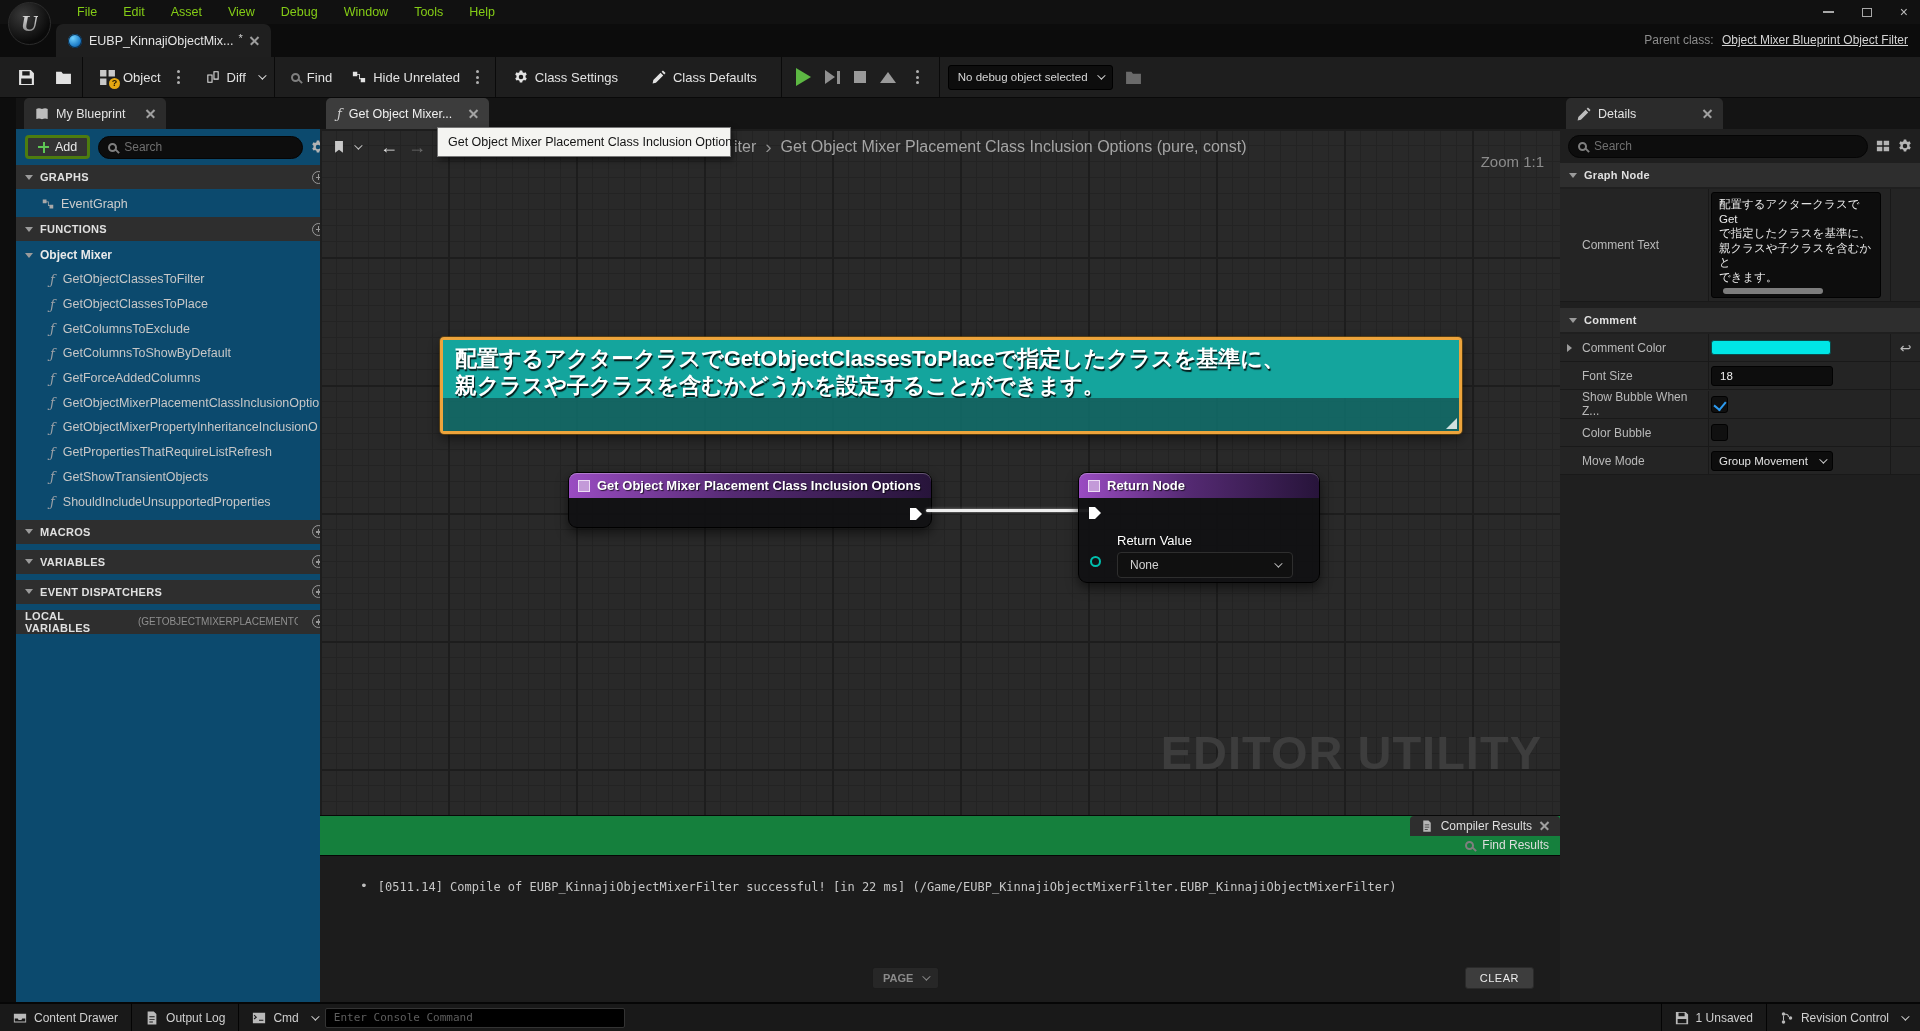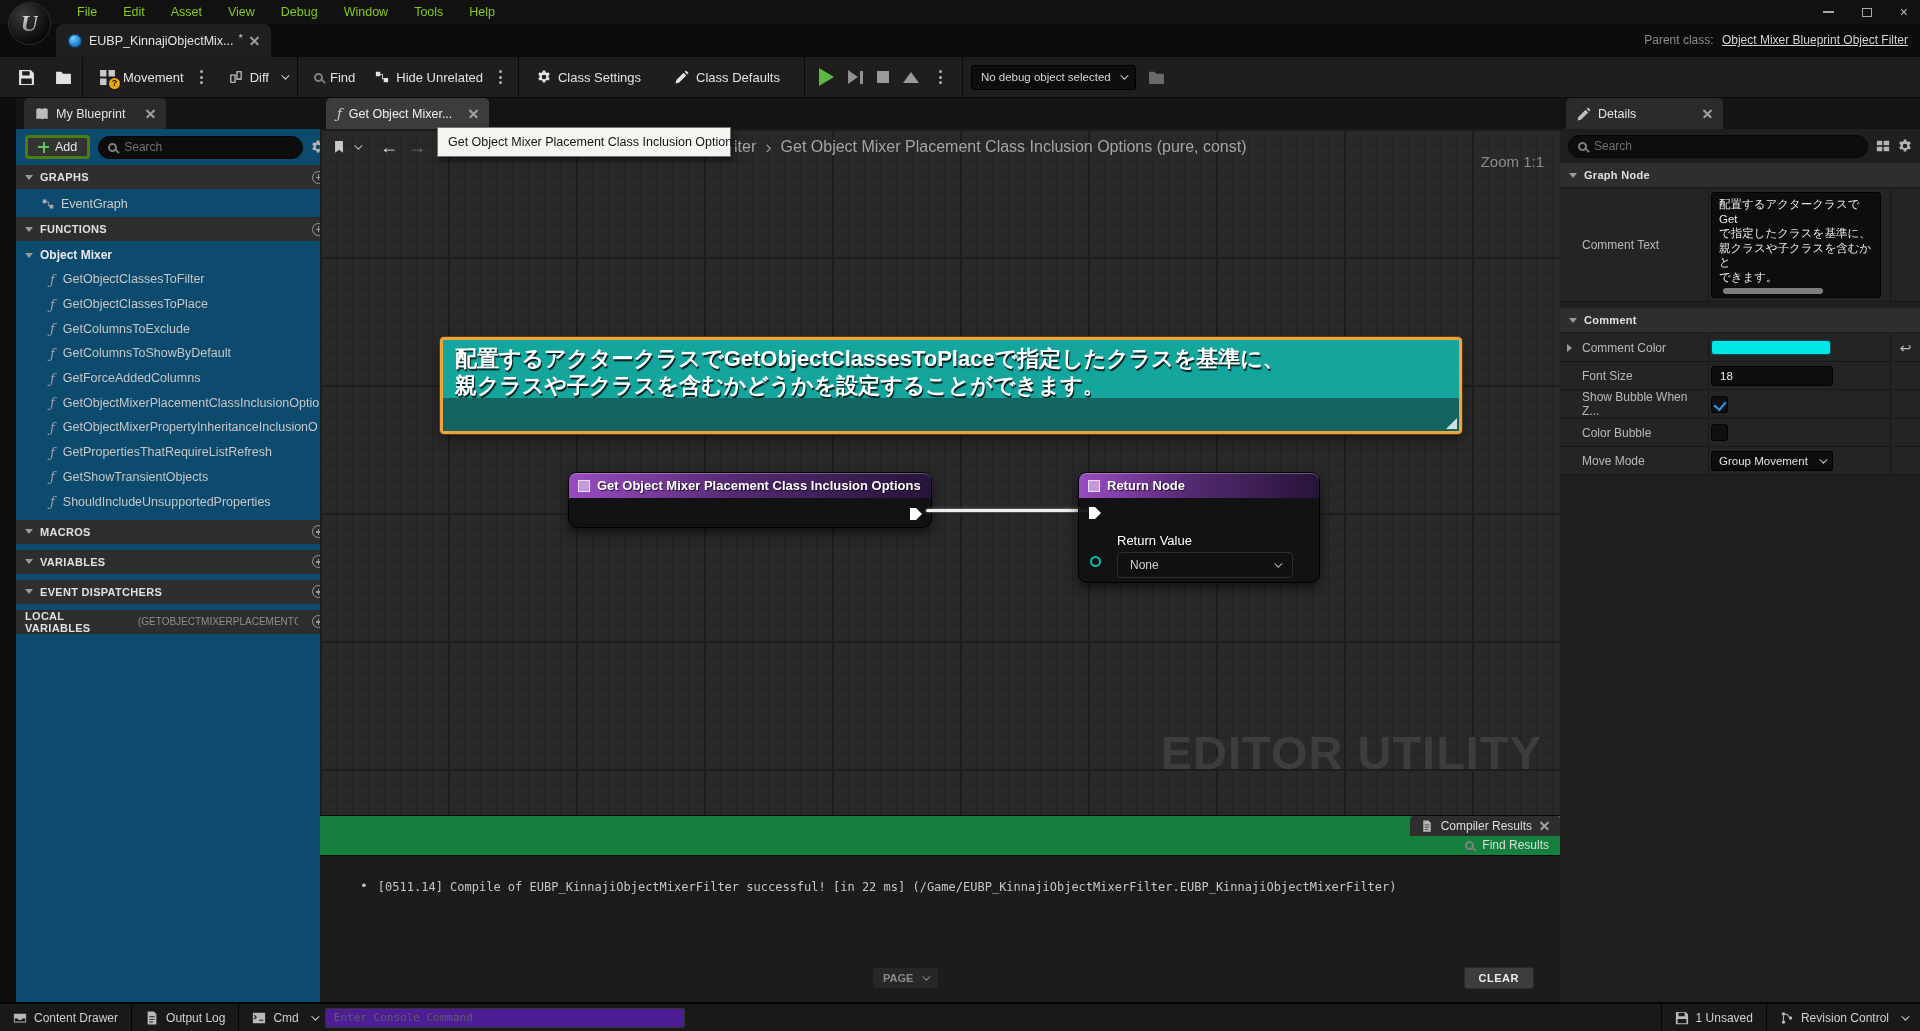--- a/index.html
+++ b/index.html
@@ -156,21 +156,21 @@
   .results{position:absolute;left:320px;top:815px;width:1240px;height:187px;background:#1c1c1c;border-top:1px solid #080808;}
   .res-tabs{height:40px;background:#15803d;border-bottom:1px solid #060606;display:flex;align-items:flex-end;padding-left:4px;flex-direction:column;}
   .res-tab{height:30px;display:flex;align-items:center;gap:8px;padding:0 11px;font-size:12px;color:#dedede;}
   .res-tab.active{background:#2e2e2e;border-radius:4px 4px 0 0;}
   .res-msg{display:flex;align-items:flex-start;gap:10px;padding:24px 0 0 40px;
            font-family:"DejaVu Sans Mono",monospace;font-size:12px;color:#c6c6c6;}
   .res-msg .b{color:#bdbdbd;font-size:13px;line-height:12px;}
   .pagebtn{position:absolute;left:552px;bottom:13px;height:22px;display:flex;align-items:center;gap:4px;padding:0 10px;
            background:#272727;border:1px solid #1b1b1b;border-radius:3px;color:#8b8b8b;font-size:11px;font-weight:bold;}
   .clearbtn{position:absolute;right:26px;bottom:13px;height:22px;display:flex;align-items:center;padding:0 14px;
-            background:#3d3d3d;border:1px solid #2a2a2a;border-radius:3px;color:#ececec;font-size:11px;font-weight:bold;letter-spacing:.5px;}
+            background:#3d3d3d;border:1px solid #2a2a2a;border-radius:3px;color:#ececec;font-size:11px;font-weight:normal;letter-spacing:.5px;}
 
   
   .details{position:absolute;left:1560px;top:98px;width:360px;height:904px;background:#1f1f1f;}
   .dt-search{display:flex;align-items:center;gap:8px;padding:6px 8px;height:34px;}
   .dt-iconbtn{color:#b5b5b5;display:flex;}
   .prow{display:flex;align-items:center;min-height:27px;background:#242424;border-bottom:1px solid #191919;position:relative;}
   .prow .lab{width:148px;padding-left:22px;color:#b9b9b9;font-size:12px;flex:none;display:flex;align-items:center;gap:6px;}
   .prow .lab .exp{position:absolute;left:7px;}
   .prow .val{flex:1;display:flex;align-items:center;padding:3px 6px 3px 2px;border-left:1px solid #191919;min-height:27px;}
   .prow .reset{width:30px;align-self:stretch;border-left:1px solid #191919;display:flex;align-items:center;justify-content:center;color:#b9b9b9;font-size:14px;}
@@ -185,21 +185,21 @@
                    border-right:2.6px solid #2d9bf0;border-bottom:2.6px solid #2d9bf0;transform:rotate(40deg);}
   .seldd{width:122px;height:20px;background:#0d0d0d;border:1px solid #020202;border-radius:3px;display:flex;align-items:center;
          padding:0 7px;color:#e2e2e2;font-size:11.5px;}
   .seldd .chev{margin-left:auto;color:#cfcfcf;}
 
   
   .statusbar{position:absolute;left:0;top:1002px;width:1920px;height:29px;background:#191919;border-top:2px solid #060606;
              display:flex;align-items:center;color:#d0d0d0;font-size:12px;}
   .st-item{display:flex;align-items:center;gap:7px;padding:0 13px;height:29px;}
   .st-sep{width:1px;height:29px;background:#040404;}
-  .console-in{width:360px;height:20px;background:#4c1d95;border:1px solid #333;border-radius:2px;margin-left:6px;
+  .console-in{width:300px;height:20px;background:#000000;border:1px solid #333;border-radius:2px;margin-left:6px;
               display:flex;align-items:center;padding:0 8px;}
   .console-in input{width:100%;background:transparent;border:none;outline:none;color:#9a9a9a;
                     font-family:"DejaVu Sans Mono",monospace;font-size:11px;}
   .console-in input::placeholder{color:#5e5e5e;}
   .st-right{margin-left:auto;display:flex;align-items:center;height:29px;}
 </style>
 </head>
 <body>
 
 <svg width="0" height="0" style="position:absolute">
@@ -303,21 +303,21 @@
         </svg>
       </div>
     <div class="vsep"></div>
     <div class="tbtn" style="margin-left:6px">
       <span class="compile-ic">
         <svg class="ic s17">
             <use href="#i-blocks"></use>
           </svg>
         <span class="badge">?</span>
       </span>
-      <span class="lab">Movement</span>
+      <span class="lab">Object</span>
     </div>
     <span class="kebab">
         <i></i>
         <i></i>
         <i></i>
       </span>
     <div class="tbtn" style="margin-left:10px">
       <svg class="ic s14">
           <use href="#i-diff"></use>
         </svg>

